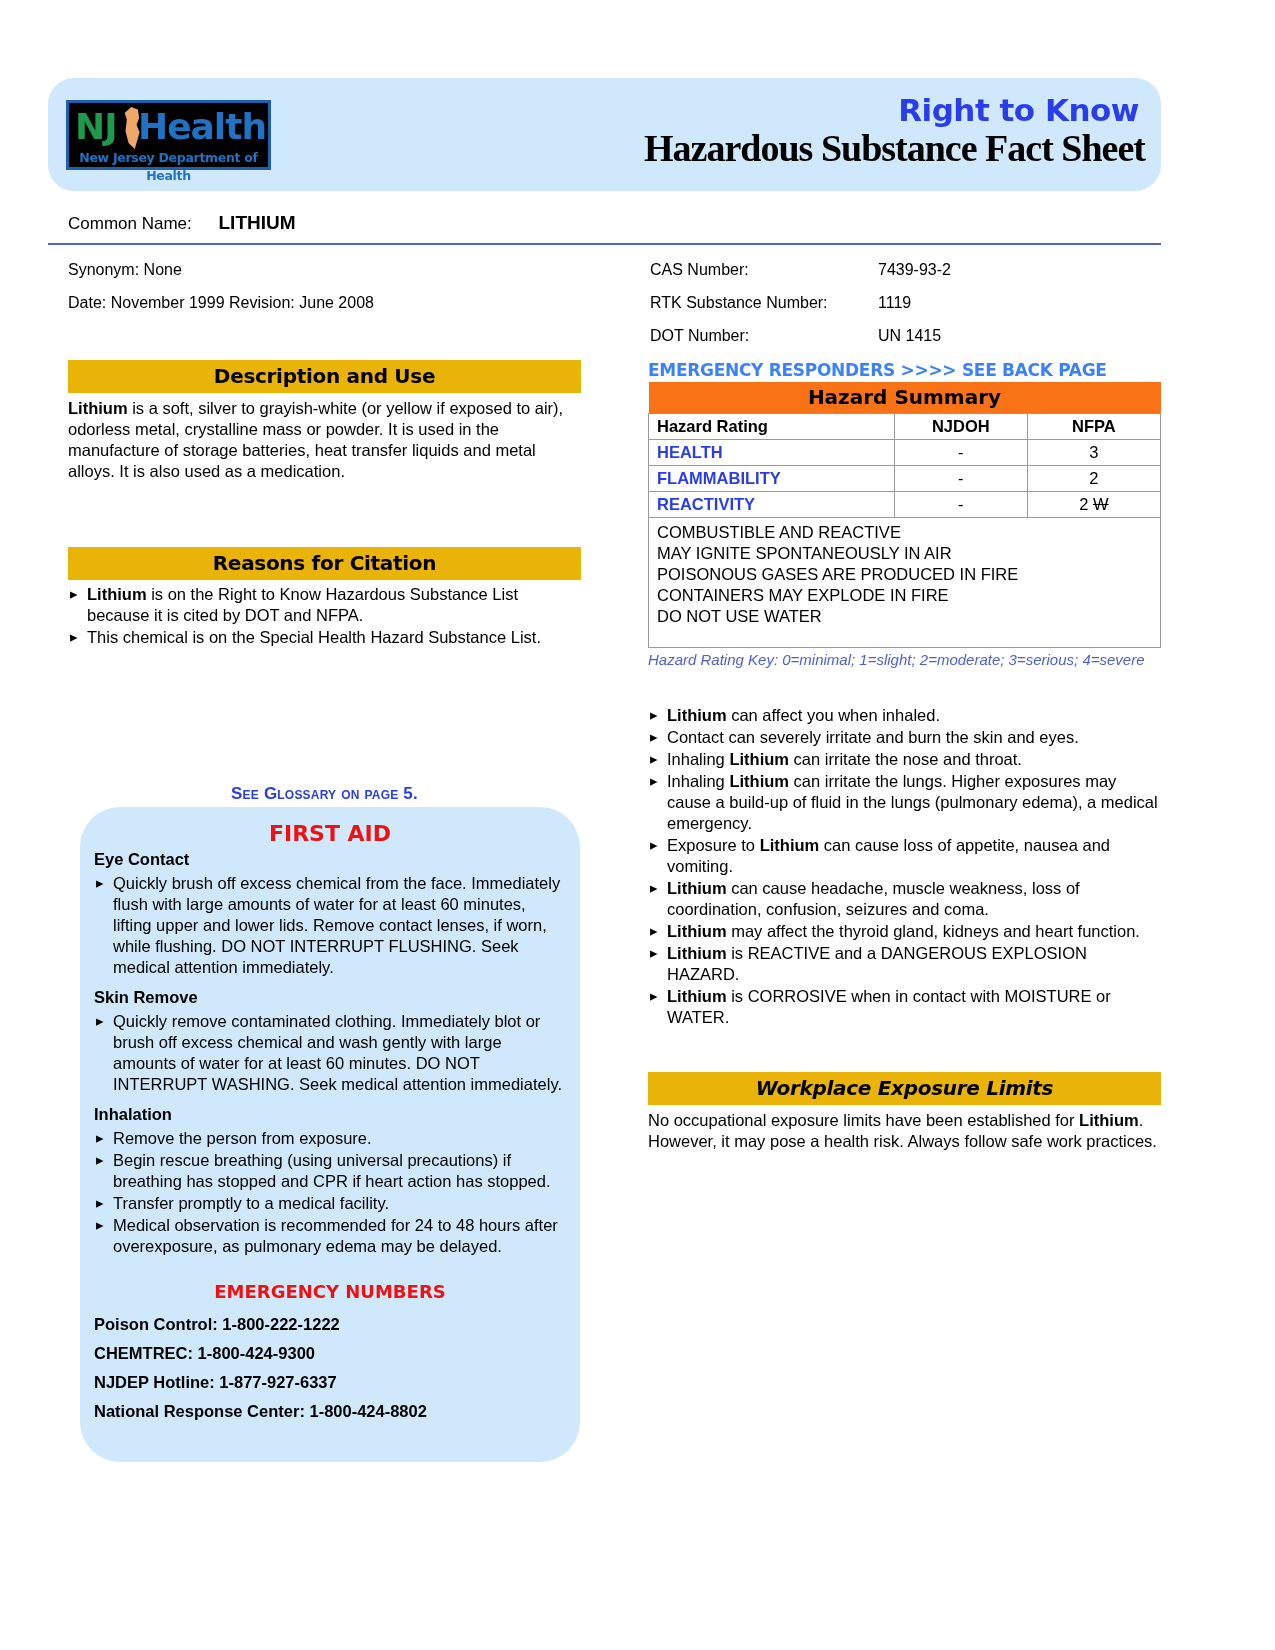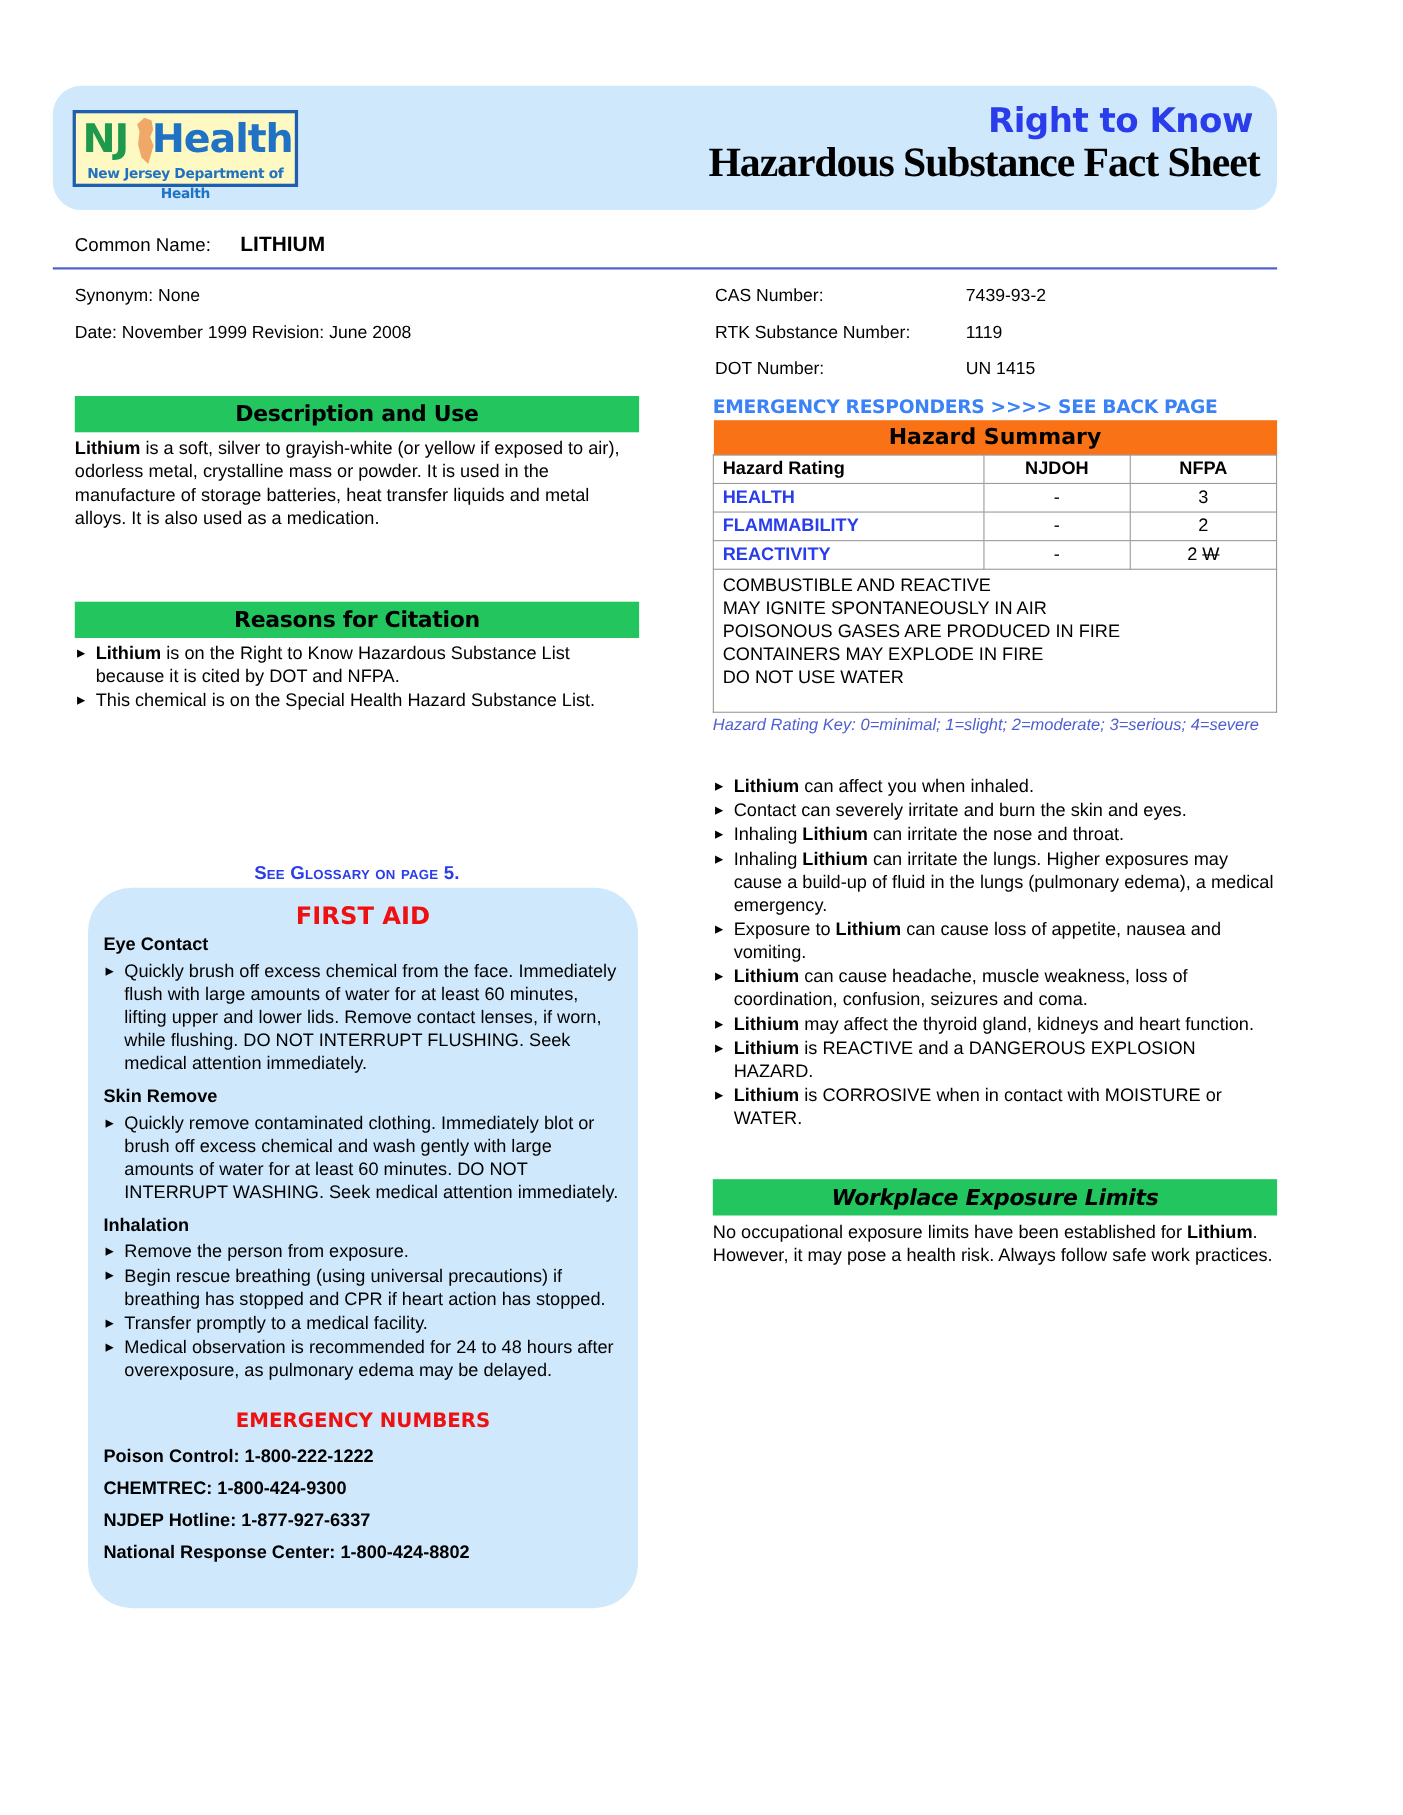--- a/index.html
+++ b/index.html
@@ -33,21 +33,21 @@
     background: #cfe8fb;
     border-radius: 26px;
     box-sizing: border-box;
   }
   .logo-box {
     position: absolute;
     left: 18px;
     top: 22px;
     width: 205px;
     height: 70px;
-    background: #fef9c3;
+    background: #000000;
     border: 3px solid #1f5fb0;
     box-sizing: border-box;
     padding: 2px 3px 2px 3px;
   }
   .logo-top {
     height: 44px;
     position: relative;
     white-space: nowrap;
     line-height: 44px;
   }
@@ -148,21 +148,21 @@
     left: 650px;
     top: 253px;
     width: 510px;
     font-size: 16px;
     line-height: 33px;
   }
   .ident-right .lbl { display: inline-block; width: 228px; }
 
   
   .sec-head {
-    background: #22c55e;
+    background: #eab308;
     text-align: center;
     font-family: "DejaVu Sans", sans-serif;
     font-weight: bold;
     font-size: 20px;
     padding: 4px 0 5px 0;
     letter-spacing: -0.3px;
   }
 
   
   .col-left {

